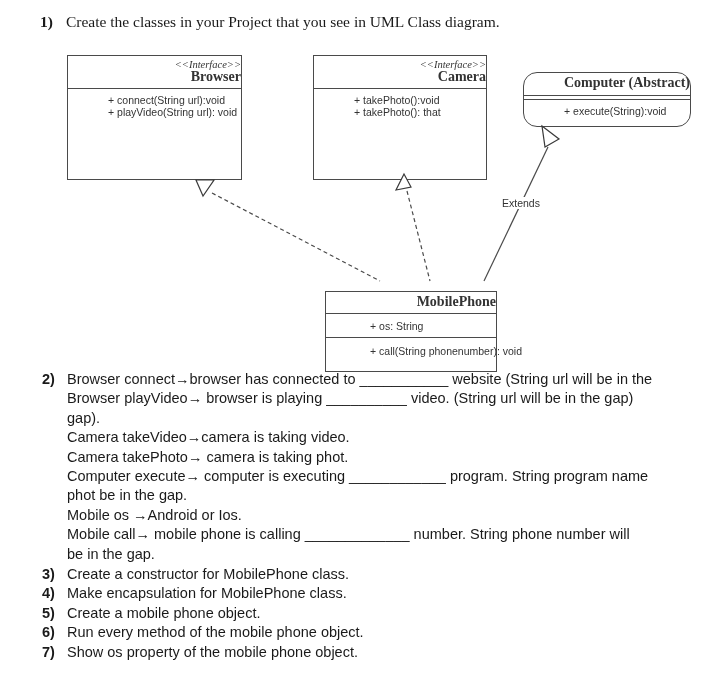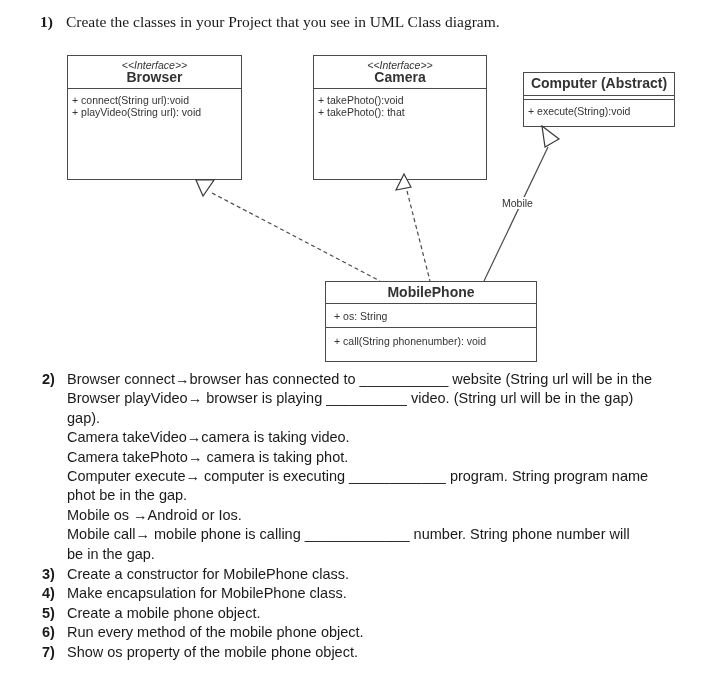--- a/index.html
+++ b/index.html
@@ -11,35 +11,35 @@
   .item1{
     position:absolute;left:40px;top:13px;
     font-family:"Liberation Serif",serif;font-size:15.5px;white-space:nowrap;
   }
   .item1 .num{font-weight:bold;margin-right:13px;}
   
   .uml-box{
     position:absolute;background:#fff;border:1px solid #4a4a4a;box-sizing:border-box;
     font-size:10.5px;color:#333;line-height:12px;
   }
-  .uml-head{text-align:center;padding-top:3px;}
+  .uml-head{text-align:right;padding-top:3px;font-family:Liberation Serif, serif;}
   .uml-stereo{font-style:italic;font-size:10.5px;}
   .uml-name{font-weight:bold;font-size:14px;}
   .uml-div{border-top:1px solid #4a4a4a;height:0;}
   .uml-members{padding:5px 3px 3px 4px;}
-  .uml-member{white-space:nowrap;}
+  .uml-member{white-space:nowrap;margin-left:36px;}
   .box-browser{left:67px;top:55px;width:175px;height:125px;}
   .box-browser .uml-head{height:29px;}
   .box-camera{left:313px;top:55px;width:174px;height:125px;}
   .box-camera .uml-head{height:29px;}
-  .box-computer{left:523px;top:72px;width:152px;height:55px;}
+  .box-computer{left:523px;top:72px;width:168px;height:55px;border-radius:14px;}
   .box-computer .uml-head{height:18px;padding-top:4px;}
   .box-computer .empty-comp{height:3px;}
   .box-computer .uml-members{padding:5px 3px 3px 4px;}
-  .box-mobile{left:325px;top:281px;width:212px;height:81px;}
+  .box-mobile{left:325px;top:291px;width:172px;height:81px;}
   .box-mobile .uml-head{height:17px;padding-top:4px;}
   .box-mobile .uml-members{padding:7px 3px 6px 8px;}
   .extends-label{
     position:absolute;left:501px;top:197px;font-size:10.5px;color:#333;
     background:#fff;padding:0 1px;
   }
   .connectors{position:absolute;left:0;top:0;pointer-events:none;}
   
   .item2{position:absolute;left:42px;top:370px;font-size:14.5px;}
   .item2 .num{position:absolute;left:0;top:0;font-weight:bold;}
@@ -110,21 +110,21 @@
 
   <svg class="connectors" width="708" height="683" viewBox="0 0 708 683">
     <line x1="212" y1="193" x2="380" y2="281" stroke="#4a4a4a" stroke-width="1.2" stroke-dasharray="4,3"></line>
     <polygon points="196,180 214,180 203,196" fill="#ffffff" stroke="#3a3a3a" stroke-width="1.2"></polygon>
     <line x1="407" y1="191" x2="430" y2="281" stroke="#4a4a4a" stroke-width="1.2" stroke-dasharray="4,3"></line>
     <polygon points="404,174 396,190 411,187" fill="#ffffff" stroke="#3a3a3a" stroke-width="1.2"></polygon>
     <line x1="484" y1="281" x2="548" y2="147" stroke="#4a4a4a" stroke-width="1.2"></line>
     <polygon points="542,126 559,139 545,147" fill="#ffffff" stroke="#3a3a3a" stroke-width="1.2"></polygon>
   </svg>
 
-  <div class="extends-label">Mobile</div>
+  <div class="extends-label">Extends</div>
 
   <div class="item2">
     <span class="num bodyline">2)</span>
     <div class="lines">
       <div class="bodyline">Browser connect→browser has connected to ___________ website (String url will be in the</div>
       <div class="bodyline">Browser playVideo→ browser is playing __________ video. (String url will be in the gap)</div>
       <div class="bodyline">gap).</div>
       <div class="bodyline">Camera takeVideo→camera is taking video.</div>
       <div class="bodyline">Camera takePhoto→ camera is taking phot.</div>
       <div class="bodyline">Computer execute→ computer is executing ____________ program. String program name</div>

